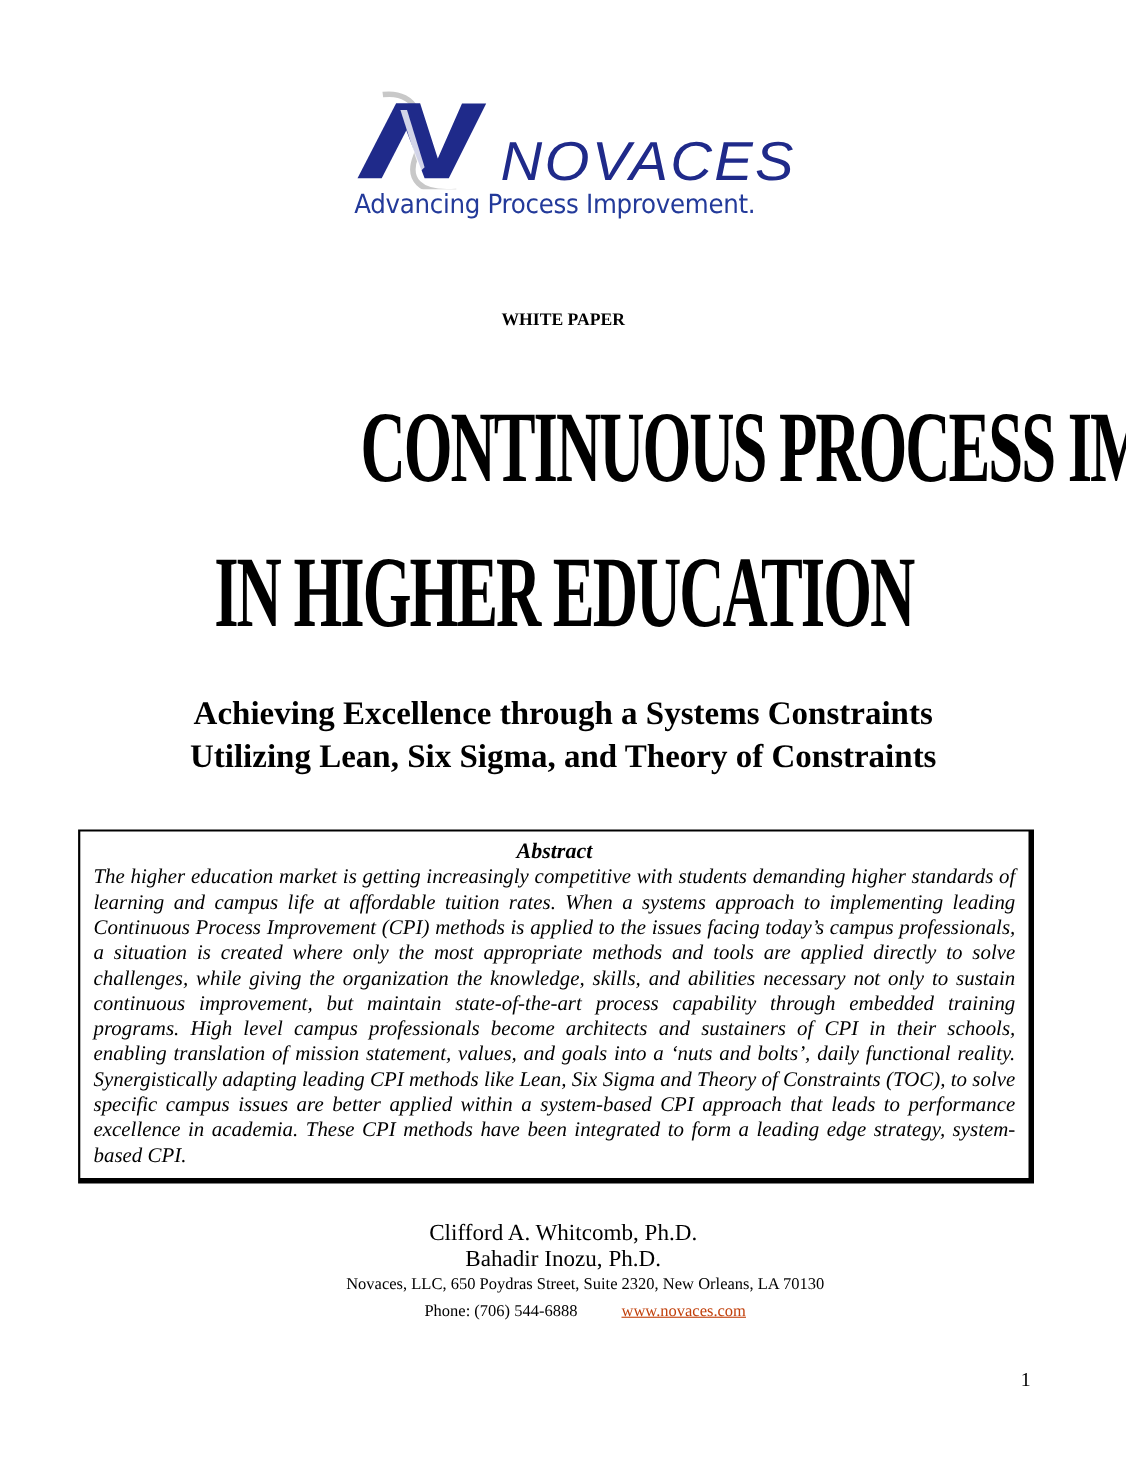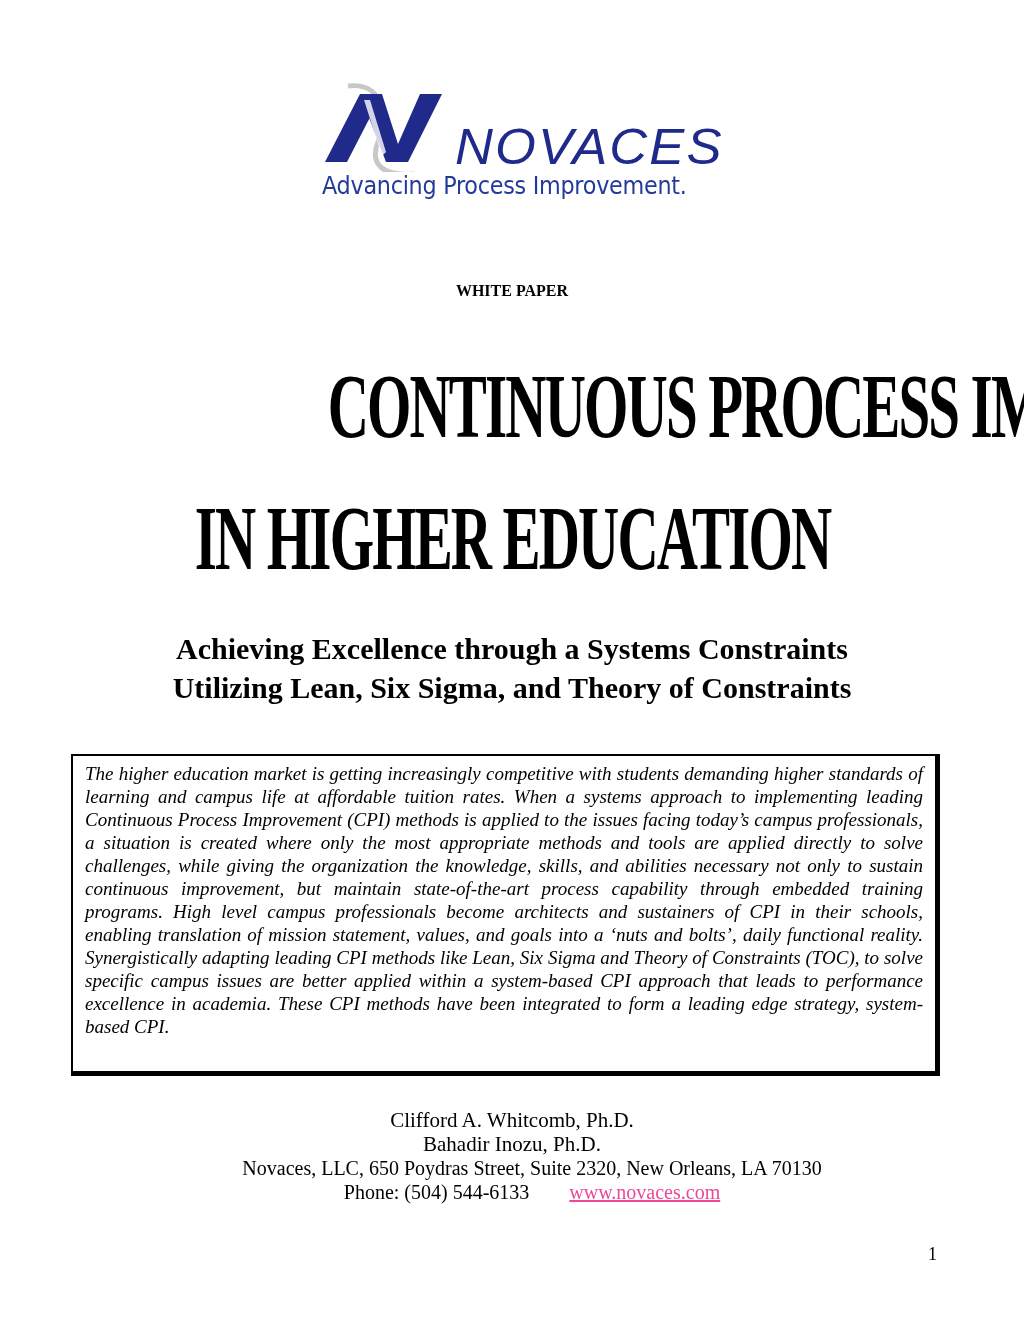--- a/index.html
+++ b/index.html
@@ -13,22 +13,22 @@
   .t1 { top: 360px; }
   .t2 { top: 464px; margin-top: 28px; }
   .subtitle { position: absolute; width: 100%; text-align: center; font-weight: bold; font-size: 30px; }
   .s1 { top: 632px; }
   .s2 { top: 671px; }
   .abstract-box { position: absolute; left: 71px; top: 754px; width: 869px; height: 322px; border: 2px solid #000; border-right-width: 5px; border-bottom-width: 5px; box-sizing: border-box; padding: 6px 12px 0 12px; }
   .abstract-heading { text-align: center; font-weight: bold; font-style: italic; font-size: 20px; line-height: 24px; }
   .abstract-text { font-style: italic; font-size: 19px; line-height: 23px; text-align: justify; }
   .authors { position: absolute; top: 1108px; width: 100%; text-align: center; font-size: 20.5px; line-height: 24px; }
   .authors .big { font-size: 21px; }
-  .contact-line { font-size: 20px; line-height: 24px; margin-left: 40px; }
-  .web-link { color: #ec4899; text-decoration: underline; margin-left: 40px; }
+  .contact-line { font-size: 15px; line-height: 24px; margin-left: 40px; }
+  .web-link { color: #c2410c; text-decoration: underline; margin-left: 40px; }
   .page-num { position: absolute; left: 928px; top: 1244px; font-size: 18px; }
 </style>
 </head>
 <body>
 
 <div class="logo">
   <svg width="140" height="90" viewBox="0 0 140 90" style="position:absolute;left:0;top:0;">
     <path d="M28 4 C 60 0, 70 30, 58 60 C 50 80, 60 95, 95 92" fill="none" stroke="#c8c8c8" stroke-width="5"></path>
     <polygon points="5,80 40,12 62,12 27,80" fill="#1f2a8a"></polygon>
     <polygon points="40,12 62,12 78,62 100,12 122,12 88,80 66,80" fill="#1f2a8a"></polygon>
@@ -40,25 +40,26 @@
 
 <div class="kicker">WHITE PAPER</div>
 
 <div class="title t1"><span class="inner">CONTINUOUS PROCESS IMPROVEMENT</span></div>
 <div class="title t2"><span class="inner">IN HIGHER EDUCATION</span></div>
 
 <div class="subtitle s1">Achieving Excellence through a Systems Constraints</div>
 <div class="subtitle s2">Utilizing Lean, Six Sigma, and Theory of Constraints</div>
 
 <div class="abstract-box">
+  <div class="abstract-heading">Abstract</div>
   <div class="abstract-text">The higher education market is getting increasingly competitive with students demanding higher standards of learning and campus life at affordable tuition rates. When a systems approach to implementing leading Continuous Process Improvement (CPI) methods is applied to the issues facing today’s campus professionals, a situation is created where only the most appropriate methods and tools are applied directly to solve challenges, while giving the organization the knowledge, skills, and abilities necessary not only to sustain continuous improvement, but maintain state-of-the-art process capability through embedded training programs. High level campus professionals become architects and sustainers of CPI in their schools, enabling translation of mission statement, values, and goals into a ‘nuts and bolts’, daily functional reality. Synergistically adapting leading CPI methods like Lean, Six Sigma and Theory of Constraints (TOC), to solve specific campus issues are better applied within a system-based CPI approach that leads to performance excellence in academia. These CPI methods have been integrated to form a leading edge strategy, system-based CPI.</div>
 </div>
 
 <div class="authors">
   <div class="big">Clifford A. Whitcomb, Ph.D.</div>
   <div class="big">Bahadir Inozu, Ph.D.</div>
   <div class="contact-line">Novaces, LLC, 650 Poydras Street, Suite 2320, New Orleans, LA 70130</div>
   <div class="contact-line">
-    <span>Phone: (504) 544-6133</span><a class="web-link">www.novaces.com</a>
+    <span>Phone: (706) 544-6888</span><a class="web-link">www.novaces.com</a>
   </div>
 </div>
 
 <div class="page-num">1</div>
 
 </body></html>

